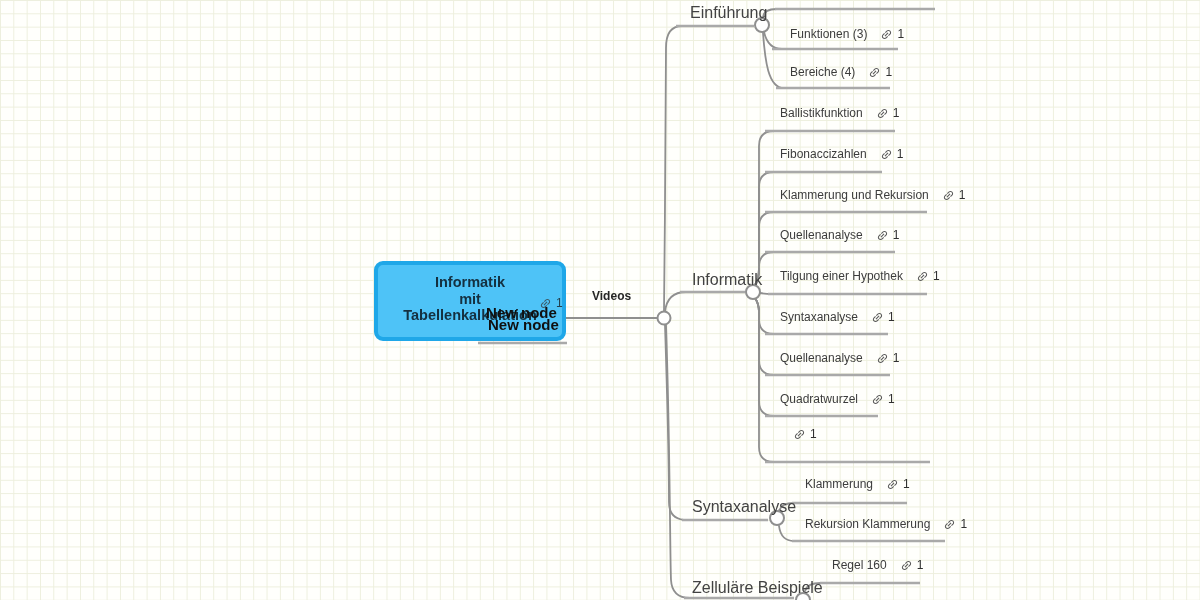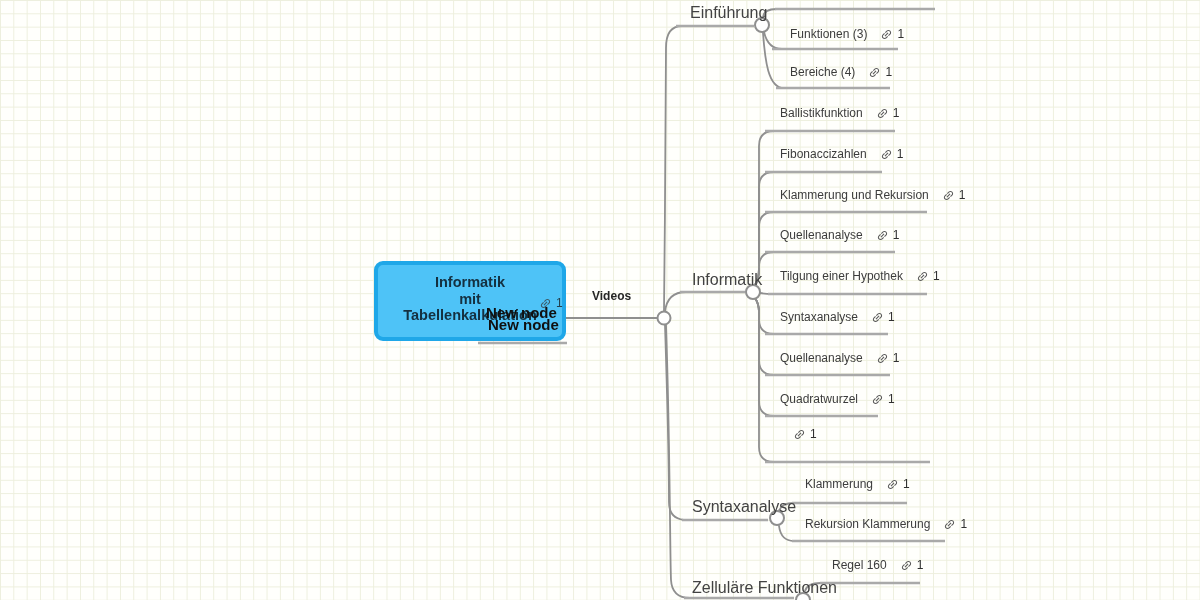--- a/index.html
+++ b/index.html
@@ -117,21 +117,21 @@
   </div>
 
   <div class="newnode" style="left:486px;top:304px">New node</div>
   <div class="newnode" style="left:488px;top:316px">New node</div>
 
   <div class="l1label" style="left:592px;top:289px">Videos</div>
 
   <div class="glabel" style="left:690px;top:4px">Einführung</div>
   <div class="glabel" style="left:692px;top:271px">Informatik</div>
   <div class="glabel" style="left:692px;top:498px">Syntaxanalyse</div>
-  <div class="glabel" style="left:692px;top:579px">Zelluläre Funktionen</div>
+  <div class="glabel" style="left:692px;top:579px">Zelluläre Beispiele</div>
 
   <div class="leaf" style="left:790px;top:27px">
     <span class="lbl">Funktionen (3)</span>
     <span class="badge">
         <svg class="chain" viewBox="0 0 24 24" width="13" height="13">
           <path d="M3.9 12c0-1.71 1.39-3.1 3.1-3.1h4V7H7c-2.76 0-5 2.24-5 5s2.24 5 5 5h4v-1.9H7c-1.71 0-3.1-1.39-3.1-3.1zM8 13h8v-2H8v2zm9-6h-4v1.9h4c1.71 0 3.1 1.39 3.1 3.1s-1.39 3.1-3.1 3.1h-4V17h4c2.76 0 5-2.24 5-5s-2.24-5-5-5z"></path>
         </svg>
         <span class="cnt">1</span>
       </span>
   </div>

